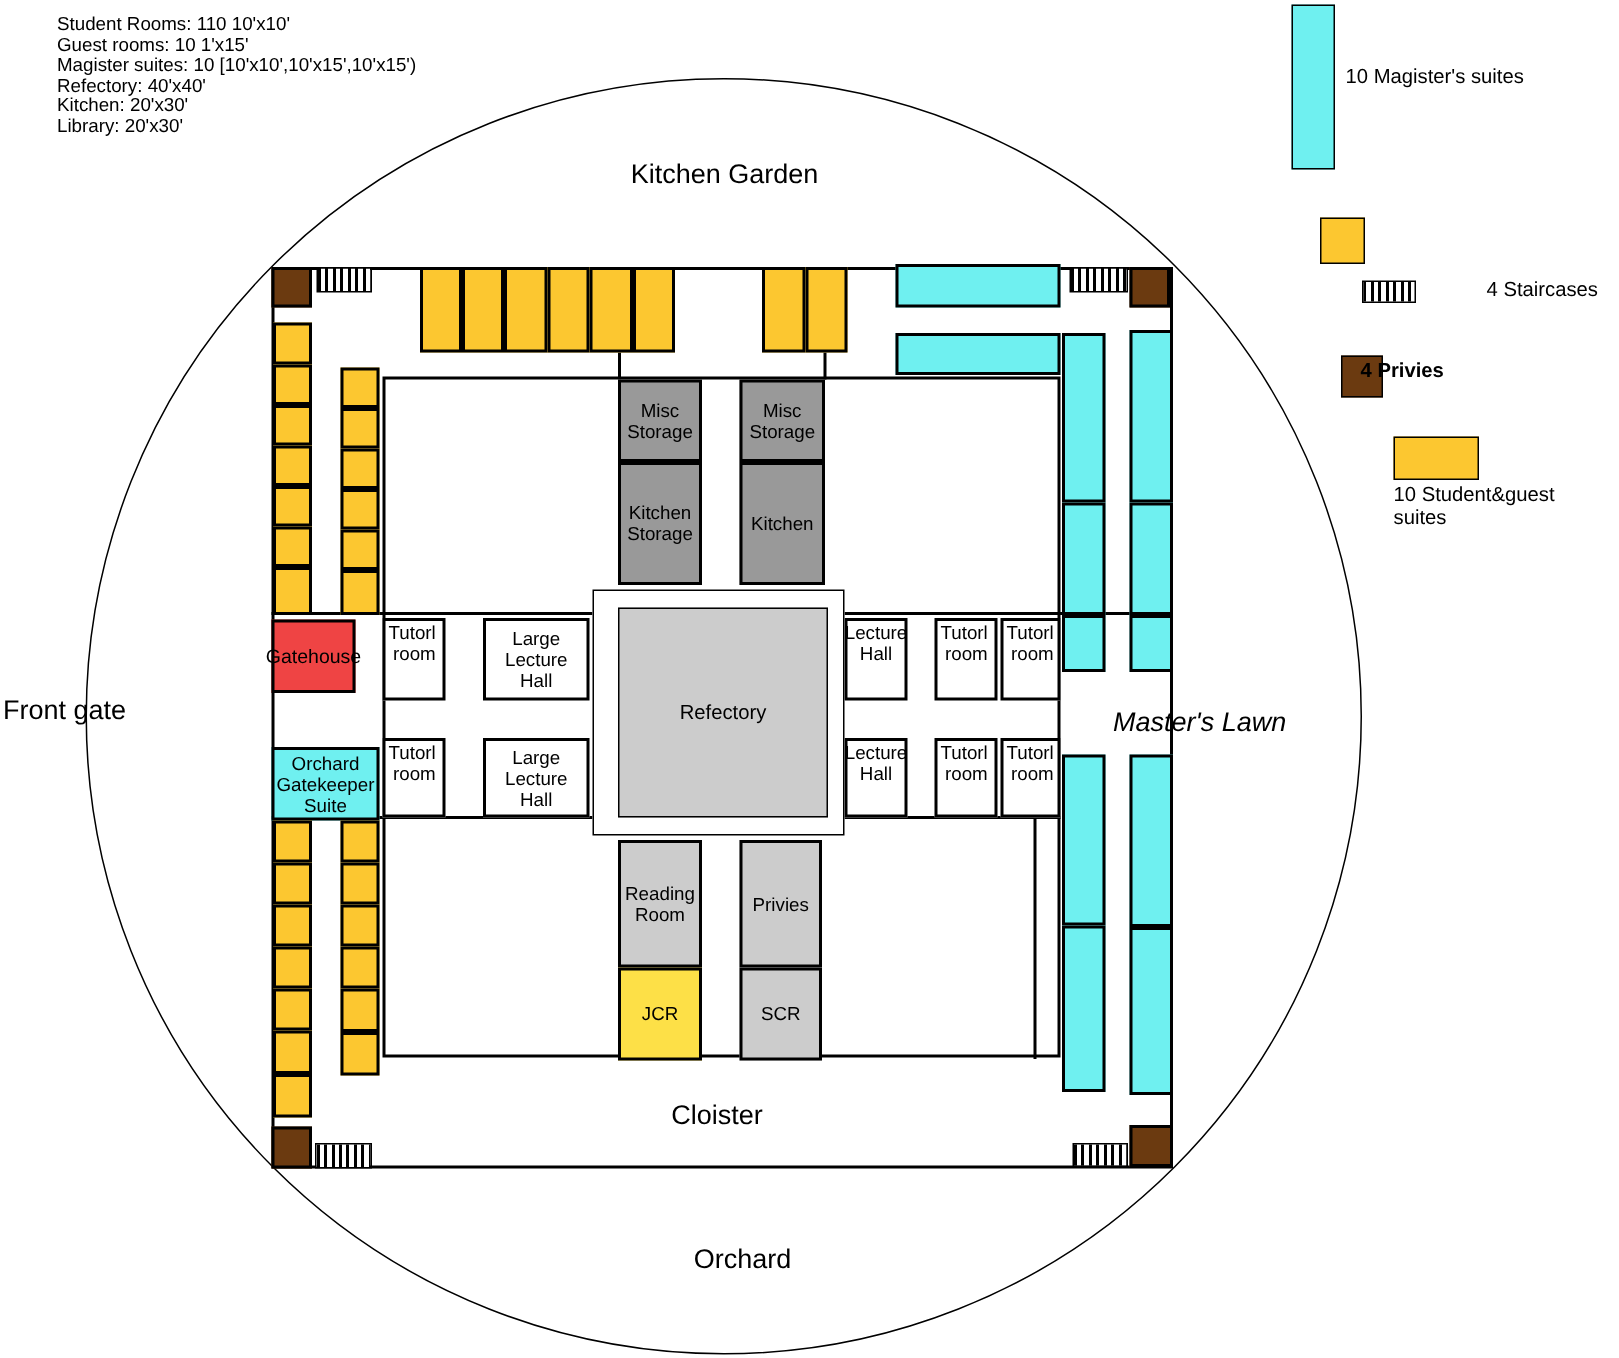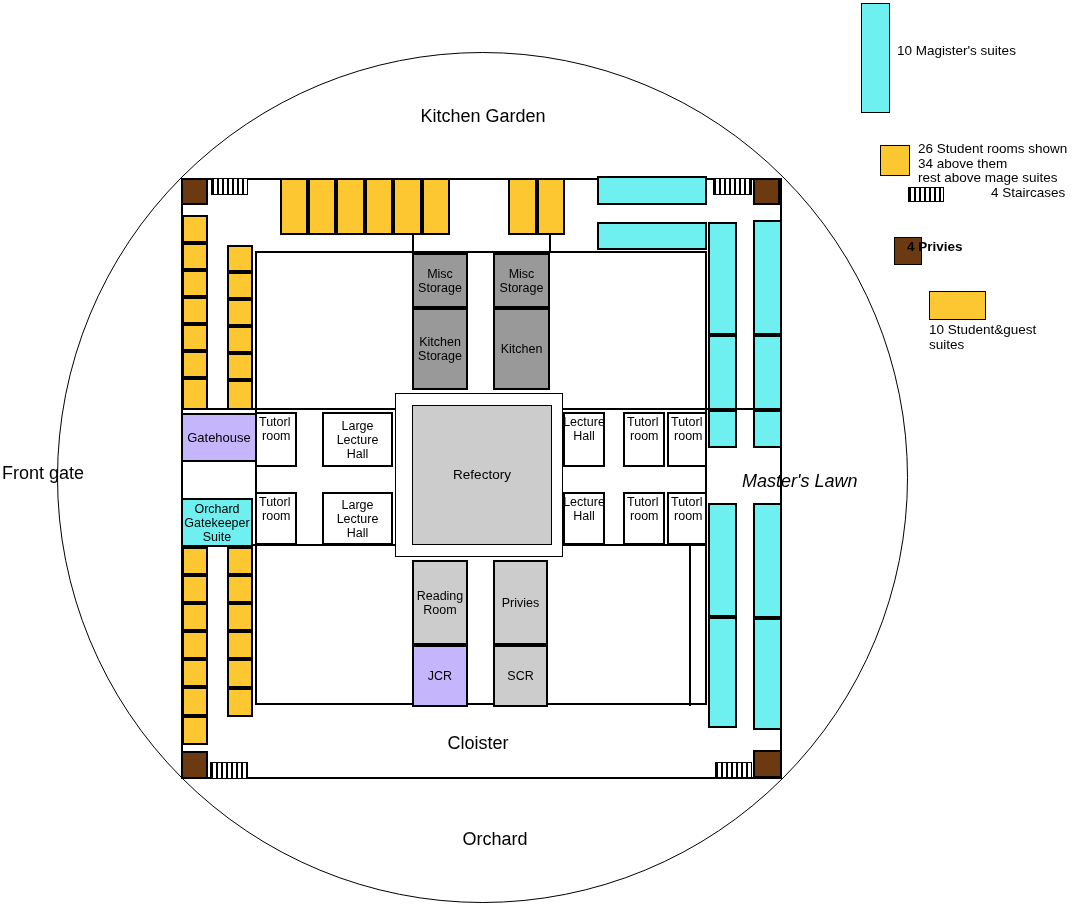--- a/index.html
+++ b/index.html
@@ -31,21 +31,21 @@
       <div class="circle" style="left: 57px; top: 52px; width: 851px; height: 851px;"></div>
       <div class="wallrect" style="left: 181px; top: 178px; width: 601px; height: 601px;"></div>
       <div class="wallrect" style="left: 255px; top: 251px; width: 452px; height: 454px;"></div>
       <div class="wall" style="left: 181px; top: 408px; width: 214px; height: 2px; z-index: 1;"></div>
       <div class="wall" style="left: 563px; top: 408px; width: 219px; height: 2px; z-index: 1;"></div>
       <div class="wall" style="left: 181px; top: 544px; width: 214px; height: 2px; z-index: 1;"></div>
       <div class="wall" style="left: 563px; top: 544px; width: 144px; height: 2px; z-index: 1;"></div>
       <div class="wall" style="left: 412px; top: 235px; width: 2px; height: 18px; z-index: 1;"></div>
       <div class="wall" style="left: 549px; top: 235px; width: 2px; height: 18px; z-index: 1;"></div>
       <div class="wall" style="left: 689px; top: 546px; width: 2px; height: 160px; z-index: 1;"></div>
-      <div class="room" style="left: 181px; top: 413px; width: 76px; height: 49px; background: #c4b5fd; z-index: 3; font-size: 13px;">Gatehouse</div>
+      <div class="room" style="left: 181px; top: 413px; width: 56px; height: 49px; background: #ef4444; z-index: 3; font-size: 13px;">Gatehouse</div>
       <div class="room" style="left: 181px; top: 498px; width: 72px; height: 49px; background: rgb(111, 240, 240); z-index: 3;">Orchard
 Gatekeeper
 Suite</div>
       <div class="room tl" style="left: 255px; top: 412px; width: 42px; height: 55px; background: rgb(255, 255, 255); z-index: 3;">Tutorl
 room</div>
       <div class="room tl" style="left: 255px; top: 492px; width: 42px; height: 53px; background: rgb(255, 255, 255); z-index: 3;">Tutorl
 room</div>
       <div class="room" style="left: 322px; top: 412px; width: 71px; height: 55px; background: rgb(255, 255, 255); z-index: 3;">Large
 Lecture
 Hall</div>
@@ -68,21 +68,21 @@
 room</div>
       <div class="room" style="left: 412px; top: 253px; width: 56px; height: 55px; background: rgb(153, 153, 153); z-index: 3;">Misc
 Storage</div>
       <div class="room" style="left: 412px; top: 308px; width: 56px; height: 82px; background: rgb(153, 153, 153); z-index: 3;">Kitchen
 Storage</div>
       <div class="room" style="left: 493px; top: 253px; width: 57px; height: 55px; background: rgb(153, 153, 153); z-index: 3;">Misc
 Storage</div>
       <div class="room" style="left: 493px; top: 308px; width: 57px; height: 82px; background: rgb(153, 153, 153); z-index: 3;">Kitchen</div>
       <div class="room" style="left: 412px; top: 560px; width: 56px; height: 85px; background: rgb(204, 204, 204); z-index: 3;">Reading
 Room</div>
-      <div class="room" style="left: 412px; top: 645px; width: 56px; height: 62px; background: #c4b5fd; z-index: 3;">JCR</div>
+      <div class="room" style="left: 412px; top: 645px; width: 56px; height: 62px; background: #fde047; z-index: 3;">JCR</div>
       <div class="room" style="left: 493px; top: 560px; width: 55px; height: 85px; background: rgb(204, 204, 204); z-index: 3;">Privies</div>
       <div class="room" style="left: 493px; top: 645px; width: 55px; height: 62px; background: rgb(204, 204, 204); z-index: 3;">SCR</div>
       <div class="block" style="left: 280px; top: 178px; width: 28px; height: 57px; background: rgb(252, 199, 48); z-index: 3;"></div>
       <div class="block" style="left: 308px; top: 178px; width: 28px; height: 57px; background: rgb(252, 199, 48); z-index: 3;"></div>
       <div class="block" style="left: 336px; top: 178px; width: 29px; height: 57px; background: rgb(252, 199, 48); z-index: 3;"></div>
       <div class="block" style="left: 365px; top: 178px; width: 28px; height: 57px; background: rgb(252, 199, 48); z-index: 3;"></div>
       <div class="block" style="left: 393px; top: 178px; width: 29px; height: 57px; background: rgb(252, 199, 48); z-index: 3;"></div>
       <div class="block" style="left: 422px; top: 178px; width: 28px; height: 57px; background: rgb(252, 199, 48); z-index: 3;"></div>
       <div class="block" style="left: 508px; top: 178px; width: 29px; height: 57px; background: rgb(252, 199, 48); z-index: 3;"></div>
       <div class="block" style="left: 537px; top: 178px; width: 28px; height: 57px; background: rgb(252, 199, 48); z-index: 3;"></div>
@@ -127,30 +127,33 @@
       <div class="block" style="left: 181px; top: 178px; width: 27px; height: 27px; background: rgb(107, 58, 16); z-index: 3;"></div>
       <div class="block" style="left: 753px; top: 178px; width: 27px; height: 27px; background: rgb(107, 58, 16); z-index: 3;"></div>
       <div class="block" style="left: 181px; top: 751px; width: 27px; height: 28px; background: rgb(107, 58, 16); z-index: 3;"></div>
       <div class="block" style="left: 753px; top: 750px; width: 29px; height: 28px; background: rgb(107, 58, 16); z-index: 3;"></div>
       <div class="stairs" style="left: 211px; top: 178px; width: 37px; height: 17px; z-index: 3;"></div>
       <div class="stairs" style="left: 713px; top: 178px; width: 39px; height: 17px; z-index: 3;"></div>
       <div class="stairs" style="left: 210px; top: 762px; width: 38px; height: 17px; z-index: 3;"></div>
       <div class="stairs" style="left: 715px; top: 762px; width: 37px; height: 16px; z-index: 3;"></div>
     </div>
 
+  <div id="notes">
+    <div>Student Rooms: 110  10'x10'</div>
+    <div>Guest rooms: 10 1'x15'</div>
+    <div>Magister suites: 10  [10'x10',10'x15',10'x15')</div>
+    <div>Refectory: 40'x40'</div>
+    <div>Kitchen: 20'x30'</div>
+    <div>Library: 20'x30'</div>
+  </div>
 
   <div class="legend-swatch" style="left: 861px; top: 3px; width: 29px; height: 110px; background: rgb(111, 240, 240);"></div>
   <div class="legend-text" style="left:897px;top:44px;">10 Magister's suites</div>
 
   <div class="legend-swatch" style="left: 880px; top: 145px; width: 30px; height: 31px; background: rgb(252, 199, 48);"></div>
-  <div class="legend-text" style="left:918px;top:142px;">
-    <div>26 Student rooms shown</div>
-    <div>34 above them</div>
-    <div>rest above mage suites</div>
-  </div>
 
   <div class="stairs" style="left:908px;top:187px;width:36px;height:15px;"></div>
   <div class="legend-text" style="left:991px;top:186px;">4 Staircases</div>
 
   <div class="legend-swatch" style="left: 894px; top: 237px; width: 28px; height: 28px; background: rgb(107, 58, 16);"></div>
   <div class="legend-text" style="left:907px;top:240px;font-weight:bold;">4 Privies</div>
 
   <div class="legend-swatch" style="left: 929px; top: 291px; width: 57px; height: 29px; background: rgb(252, 199, 48);"></div>
   <div class="legend-text" style="left:929px;top:323px;">
     <div>10 Student&amp;guest</div>

